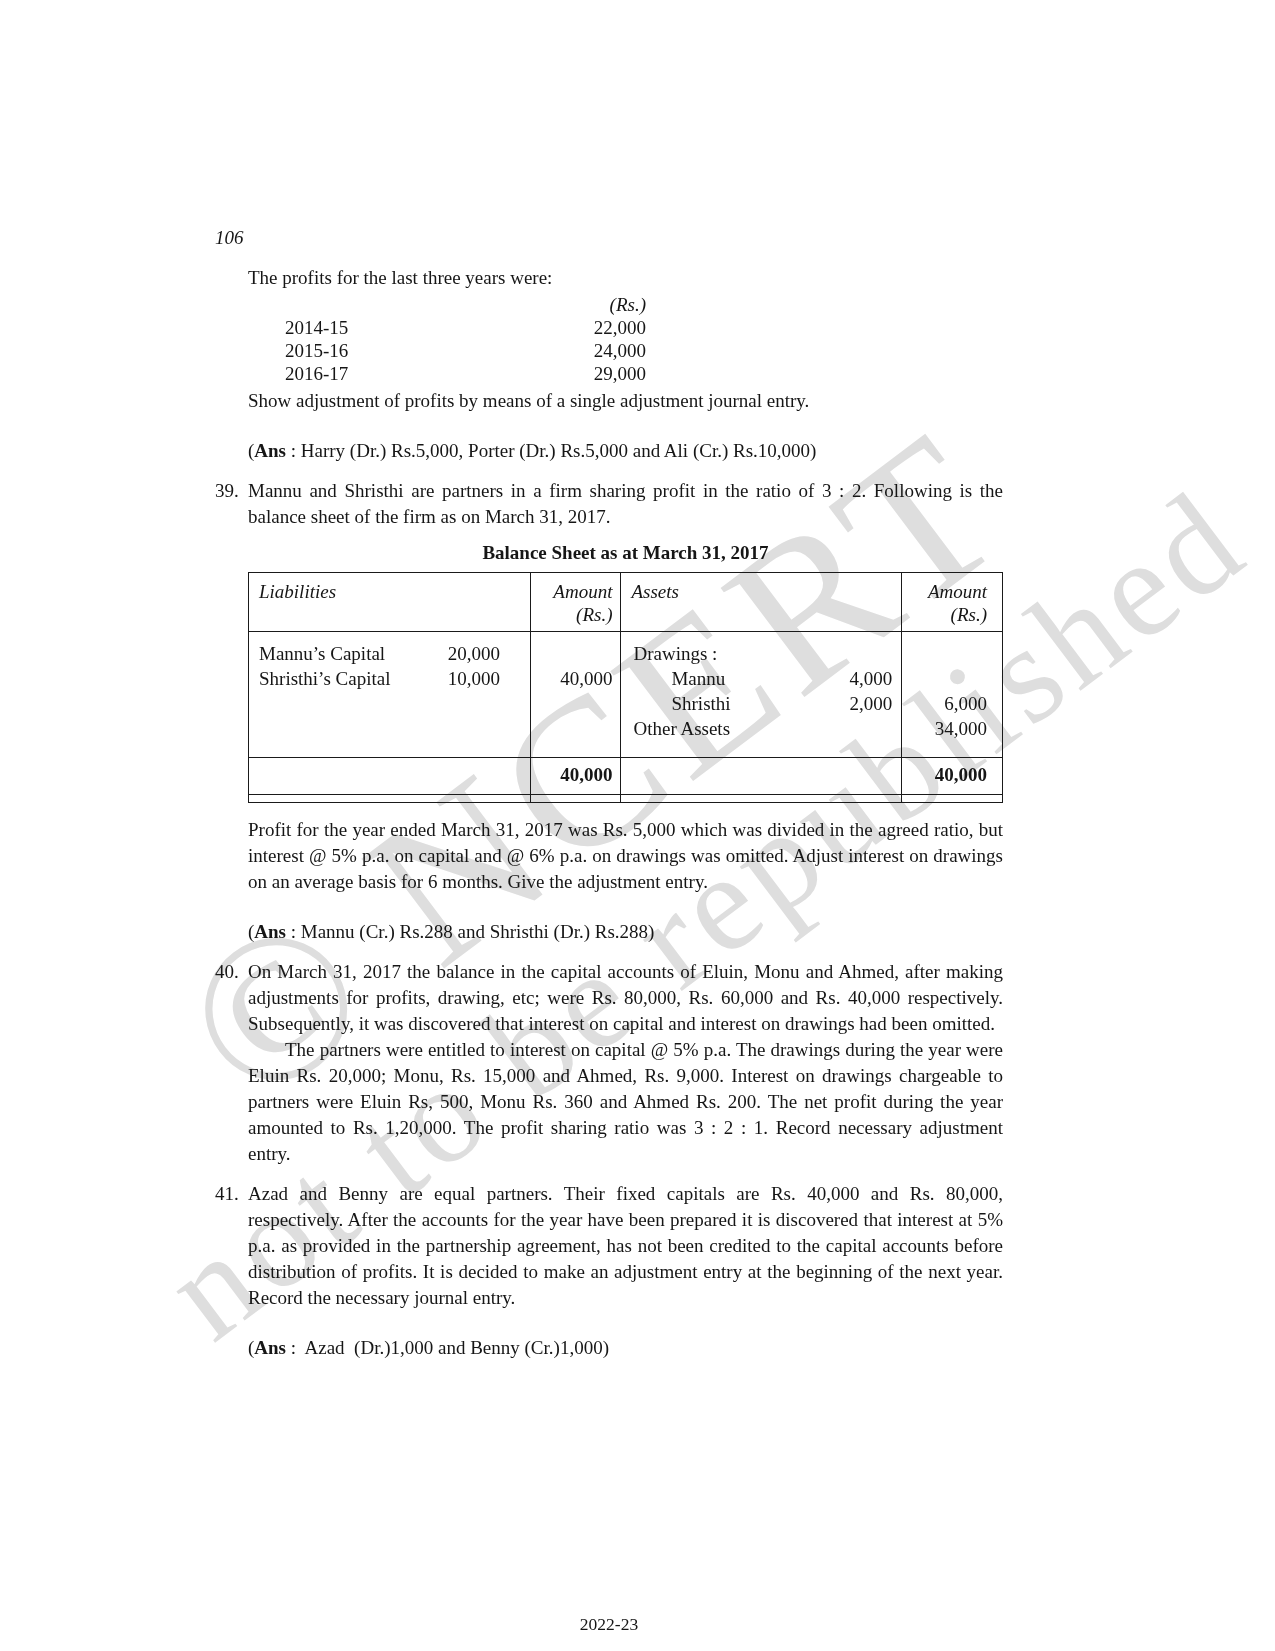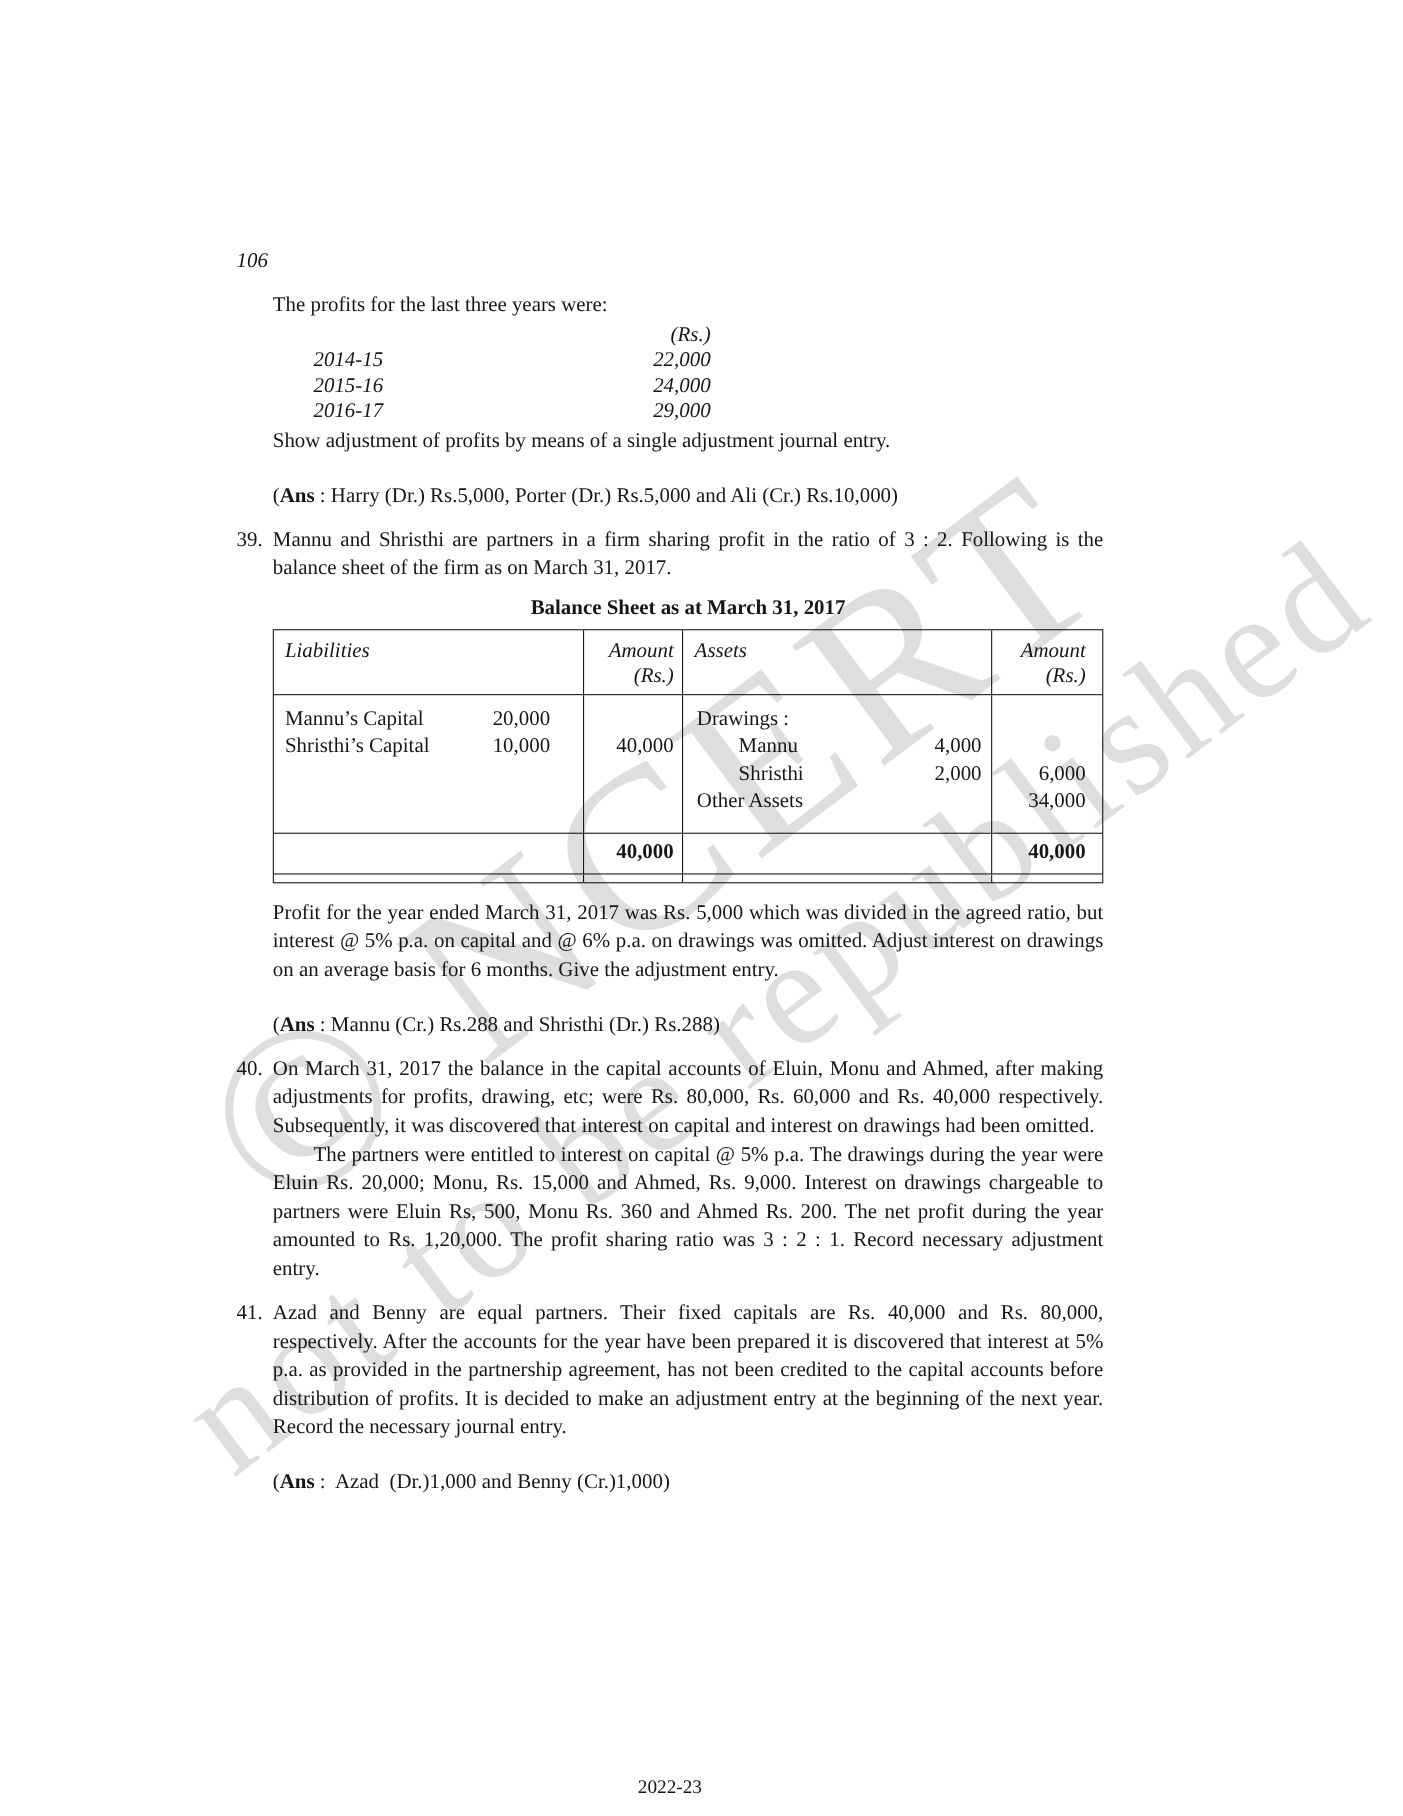--- a/index.html
+++ b/index.html
@@ -47,21 +47,21 @@
     font-size: 19px;
     line-height: 24px;
   }
 
   .para { font-size: 19px; line-height: 26px; text-align: justify; margin: 0; }
   .indent-block { margin-left: 33px; }
   .lead { margin-top: 15px; }
 
   .profit-block { width: 398px; font-size: 19px; line-height: 23px; }
   .rs-label { text-align: right; font-style: italic; margin-top: 2px; }
-  .profit-row { display: flex; font-style: italic; }
+  .profit-row { display: flex; }
   .profit-year { margin-left: 37px; }
   .profit-amount { margin-left: auto; }
 
   .instruction { margin-top: 3px; }
 
   .answer { margin-top: 24px; font-size: 19px; line-height: 26px; }
   .ans-label { font-weight: bold; }
   .ans-rest, .ans-open { white-space: pre-wrap; }
 
   .question { display: flex; margin-top: 14px; }

